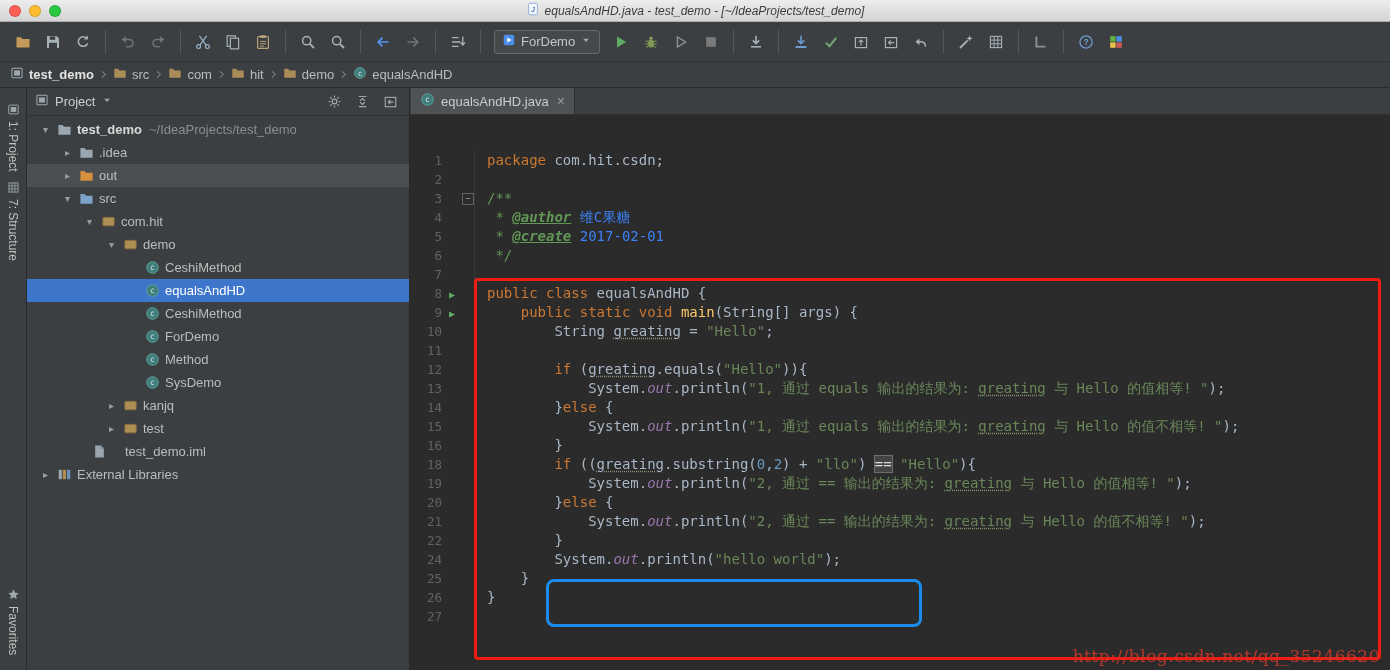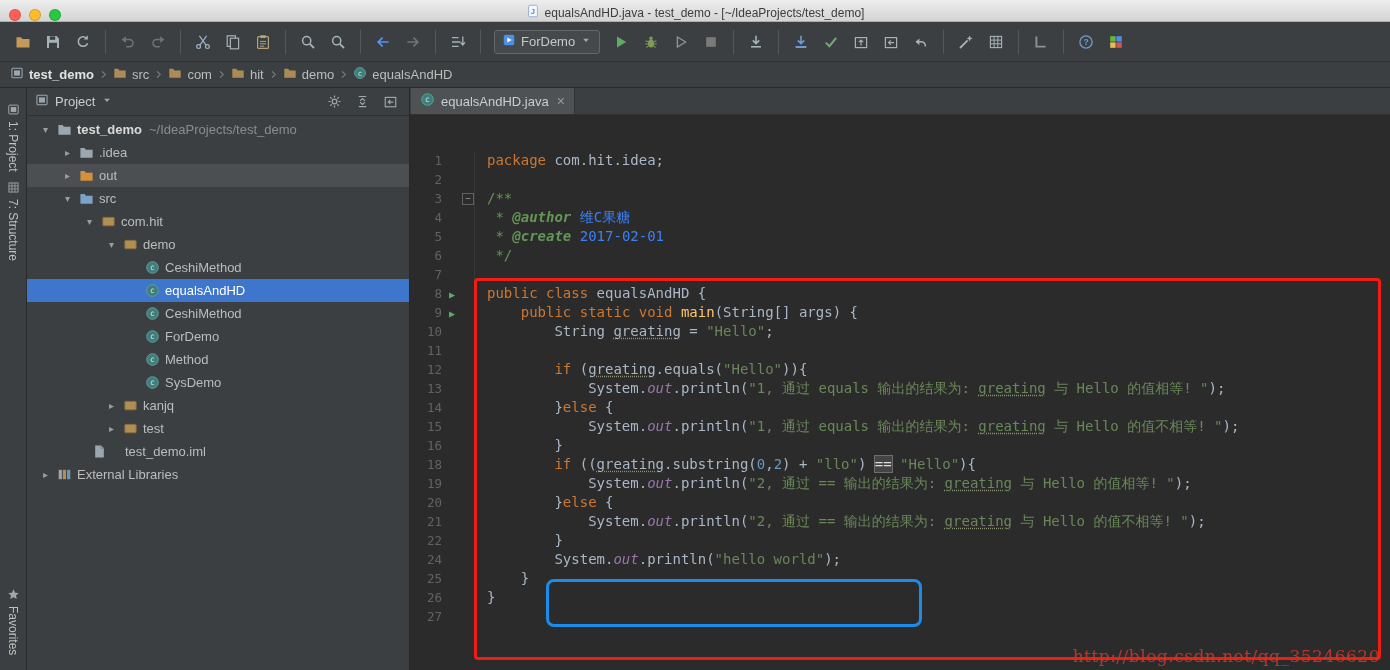--- a/index.html
+++ b/index.html
@@ -1,20 +1,20 @@
 <!DOCTYPE html>
 <html style="--selection: #3e76cc; --keyword: #cc7832; --string: #6a8759; --number: #6897bb; --comment: #629755; --method: #ffc66b; --field: #9876aa; --plain: #a9b7c6; --line_number: #606366; --annotation_red: #f21d12; --annotation_blue: #1b8ceb; --watermark: #c5392c;"><head>
 <meta charset="utf-8">
 <style>
   html,body{margin:0;padding:0;background:#2b2b2b;}
   body{width:1390px;height:670px;overflow:hidden;font-family:"Liberation Sans",sans-serif;}
   .window{width:1390px;height:670px;display:flex;flex-direction:column;}
 
   
-  .titlebar{height:21px;flex:none;background:linear-gradient(#ededed,#d4d4d4);border-bottom:1px solid #aeaeae;display:flex;align-items:flex-end;position:relative;}
+  .titlebar{height:21px;flex:none;background:linear-gradient(#ededed,#d4d4d4);border-bottom:1px solid #aeaeae;display:flex;align-items:center;position:relative;font-style:italic;}
   .traffic{display:flex;gap:8px;padding-left:9px;z-index:2;}
   .tl{width:12px;height:12px;border-radius:50%;display:inline-block;border:1px solid rgba(0,0,0,.15);box-sizing:border-box;}
   .title-center{position:absolute;left:0;right:0;display:flex;justify-content:center;align-items:center;gap:5px;font-size:12px;color:#3c3c3c;}
 
   
   .toolbar{height:39px;flex:none;background:#3c3f41;border-bottom:1px solid #323232;display:flex;align-items:center;padding:0 8px;}
   .tb-btn{width:26px;height:26px;display:inline-flex;align-items:center;justify-content:center;border-radius:3px;margin:0 2px;}
   .tb-sep{width:1px;height:24px;background:#55585a;margin:0 7px;flex:none;}
   .run-combo{display:inline-flex;align-items:center;gap:5px;background:#45494b;border:1px solid #646868;border-radius:3px;height:22px;padding:0 7px;margin:0 6px;color:#c4c8cc;font-size:13px;}
 
@@ -63,21 +63,21 @@
   .ctext{padding-left:12px;color:var(--plain);}
 
   
   .tk-p{color:var(--plain);}
   .tk-k{color:var(--keyword);}
   .tk-s{color:var(--string);}
   .tk-su{color:var(--string);text-decoration:underline dotted #8a9373;text-underline-offset:2px;}
   .tk-n{color:var(--number);}
   .tk-c{color:var(--comment);}
   .tk-ci{color:#3b82f6;}
-  .tk-ct{color:var(--comment);font-weight:bold;font-style:italic;}
+  .tk-ct{color:var(--comment);font-weight:bold;font-style:italic;text-decoration:underline;}
   .tk-m{color:var(--method);}
   .tk-f{color:var(--field);font-style:italic;}
   .tk-pu{color:var(--plain);text-decoration:underline dotted #8f8f77;text-underline-offset:2px;}
   .tk-op{color:#dddddd;background:rgba(255,255,255,.12);outline:1px solid #6d6d6d;}
 
   
   .ann{position:absolute;pointer-events:none;z-index:5;}
   .ann-red{left:64px;top:163px;width:901px;height:376px;border:3px solid var(--annotation_red);border-radius:4px;}
   .ann-blue{left:136px;top:464px;width:370px;height:42px;border:3px solid var(--annotation_blue);border-radius:8px;}
   .watermark{position:absolute;right:10px;bottom:4px;z-index:6;font-family:"DejaVu Serif",serif;font-size:17px;letter-spacing:.5px;color:var(--watermark);opacity:.9;}
@@ -580,21 +580,21 @@
           <span id="tab-class-icon"><svg width="15" height="15" viewBox="0 0 16 16" style="color:#a7b1b8" xmlns="http://www.w3.org/2000/svg">
                 <circle cx="8" cy="8" r="6.2" fill="#3f7e7a" stroke="#5fa29b"></circle>
                 <text x="8" y="11" text-anchor="middle" font-size="8.5" fill="#d7e2e4" font-family="monospace">c</text>
               </svg></span>
           <span class="tab-label">equalsAndHD.java</span>
           <span class="tab-close">×</span>
         </div>
       </div>
       <div class="editor-body">
         <div id="code">
-            <div class="code-line"><span class="ln">1</span><span class="mk"></span><span class="foldcol"></span><span class="ctext"><span class="tk-k">package</span><span class="tk-p"> com.hit.idea;</span></span></div>
+            <div class="code-line"><span class="ln">1</span><span class="mk"></span><span class="foldcol"></span><span class="ctext"><span class="tk-k">package</span><span class="tk-p"> com.hit.csdn;</span></span></div>
             <div class="code-line"><span class="ln">2</span><span class="mk"></span><span class="foldcol"></span><span class="ctext"></span></div>
             <div class="code-line"><span class="ln">3</span><span class="mk"></span><span class="foldcol"><span class="foldbox">−</span></span><span class="ctext"><span class="tk-c">/**</span></span></div>
             <div class="code-line"><span class="ln">4</span><span class="mk"></span><span class="foldcol"></span><span class="ctext"><span class="tk-c"> * </span><span class="tk-ct">@author</span><span class="tk-ci"> 维C果糖</span></span></div>
             <div class="code-line"><span class="ln">5</span><span class="mk"></span><span class="foldcol"></span><span class="ctext"><span class="tk-c"> * </span><span class="tk-ct">@create</span><span class="tk-ci"> 2017-02-01</span></span></div>
             <div class="code-line"><span class="ln">6</span><span class="mk"></span><span class="foldcol"></span><span class="ctext"><span class="tk-c"> */</span></span></div>
             <div class="code-line"><span class="ln">7</span><span class="mk"></span><span class="foldcol"></span><span class="ctext"></span></div>
             <div class="code-line"><span class="ln">8</span><span class="mk"><span class="runmk">▶</span></span><span class="foldcol"></span><span class="ctext"><span class="tk-k">public</span><span class="tk-p"> </span><span class="tk-k">class</span><span class="tk-p"> equalsAndHD {</span></span></div>
             <div class="code-line"><span class="ln">9</span><span class="mk"><span class="runmk">▶</span></span><span class="foldcol"></span><span class="ctext"><span class="tk-p">    </span><span class="tk-k">public</span><span class="tk-p"> </span><span class="tk-k">static</span><span class="tk-p"> </span><span class="tk-k">void</span><span class="tk-p"> </span><span class="tk-m">main</span><span class="tk-p">(String[] args) {</span></span></div>
             <div class="code-line"><span class="ln">10</span><span class="mk"></span><span class="foldcol"></span><span class="ctext"><span class="tk-p">        String </span><span class="tk-pu">greating</span><span class="tk-p"> = </span><span class="tk-s">"Hello"</span><span class="tk-p">;</span></span></div>
             <div class="code-line"><span class="ln">11</span><span class="mk"></span><span class="foldcol"></span><span class="ctext"></span></div>

